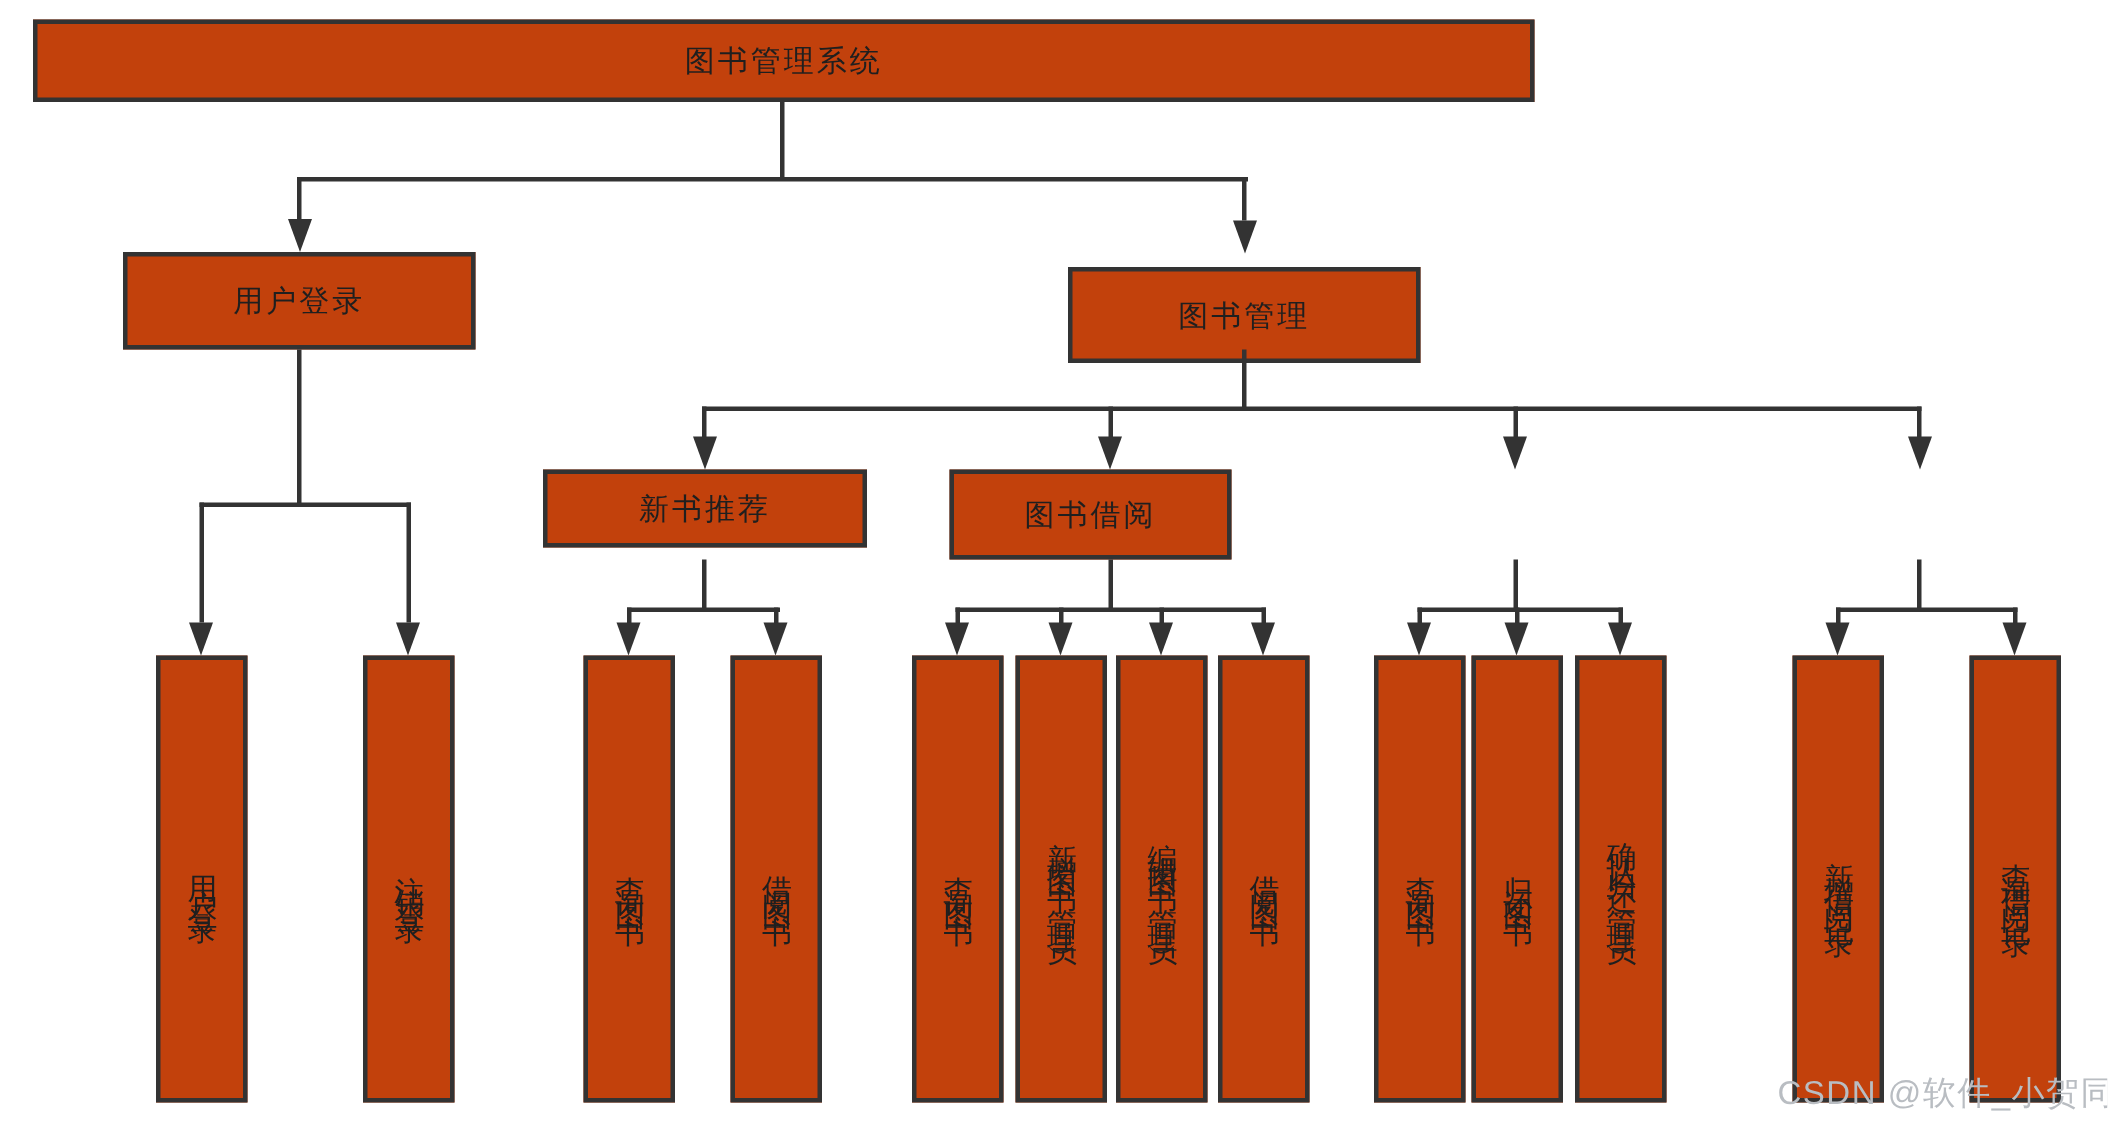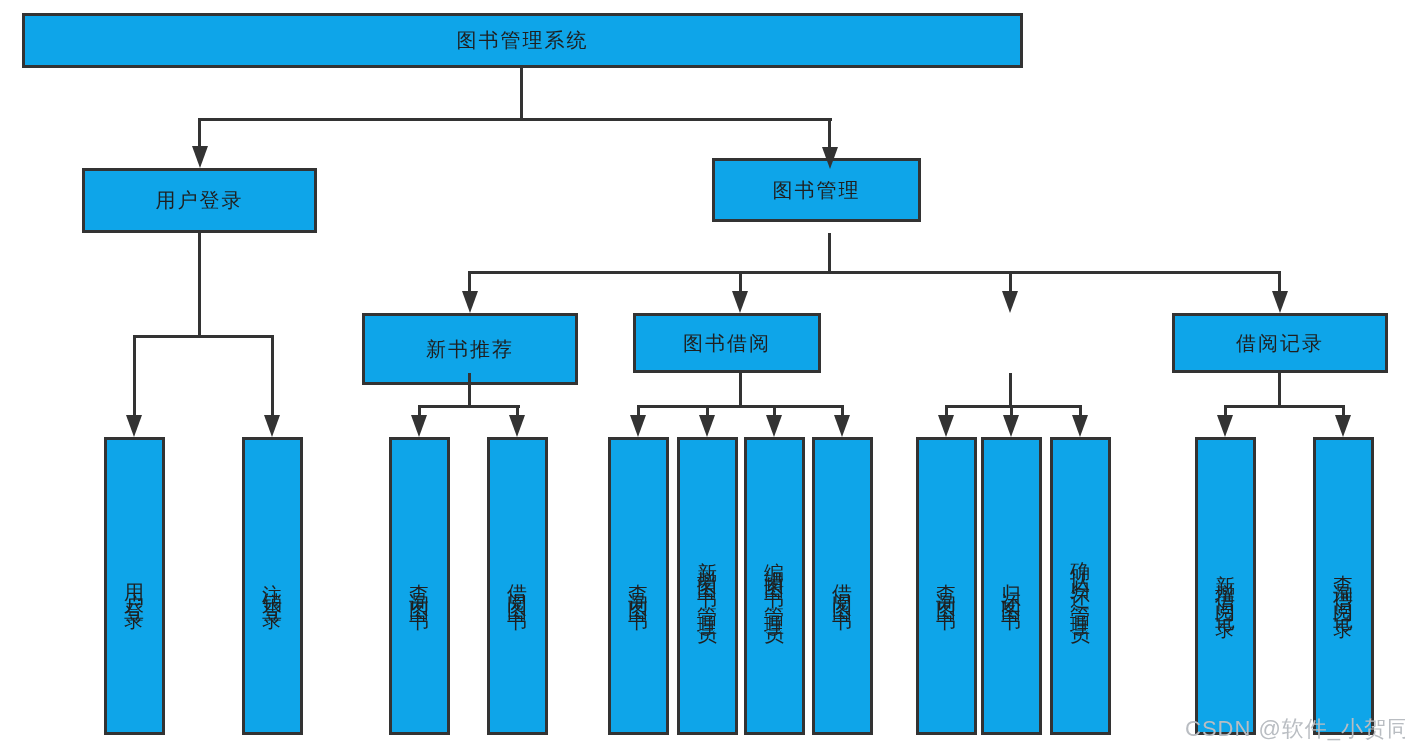--- a/index.html
+++ b/index.html
@@ -14,21 +14,21 @@
     width:1405px;height:747px;
     background:var(--bg);
     overflow:hidden;
     font-family:"Liberation Sans","DejaVu Sans",sans-serif;
     color:var(--text);
   }
   .box{
     position:absolute;
     box-sizing:border-box;
     border:3px solid var(--line);
-    background:#0ea5e9;
+    background:#c2410c;
     display:flex;
     align-items:center;
     justify-content:center;
   }
   .hlabel{
     font-size:20px;
     letter-spacing:2px;
     color:var(--text);
     white-space:nowrap;
   }
@@ -66,32 +66,29 @@
 
 <div class="canvas">
 
   <div class="box root" style="left:22px;top:13px;width:1001px;height:55px">
     <span class="hlabel">图书管理系统</span>
   </div>
 
   <div class="box" style="left:82px;top:168px;width:235px;height:65px">
     <span class="hlabel">用户登录</span>
   </div>
-  <div class="box" style="left:712px;top:158px;width:209px;height:64px">
+  <div class="box" style="left:712px;top:178px;width:235px;height:64px">
     <span class="hlabel">图书管理</span>
   </div>
 
-  <div class="box" style="left:362px;top:313px;width:216px;height:72px">
+  <div class="box" style="left:362px;top:313px;width:216px;height:52px">
     <span class="hlabel">新书推荐</span>
   </div>
   <div class="box" style="left:633px;top:313px;width:188px;height:60px">
     <span class="hlabel">图书借阅</span>
-  </div>
-  <div class="box" style="left:1172px;top:313px;width:216px;height:60px">
-    <span class="hlabel">借阅记录</span>
   </div>
 
   <div class="box leaf" style="left:104px">
     <span class="vtext">用户登录</span>
   </div>
   <div class="box leaf" style="left:242px">
     <span class="vtext">注销登录</span>
   </div>
 
   <div class="box leaf" style="left:389px">

